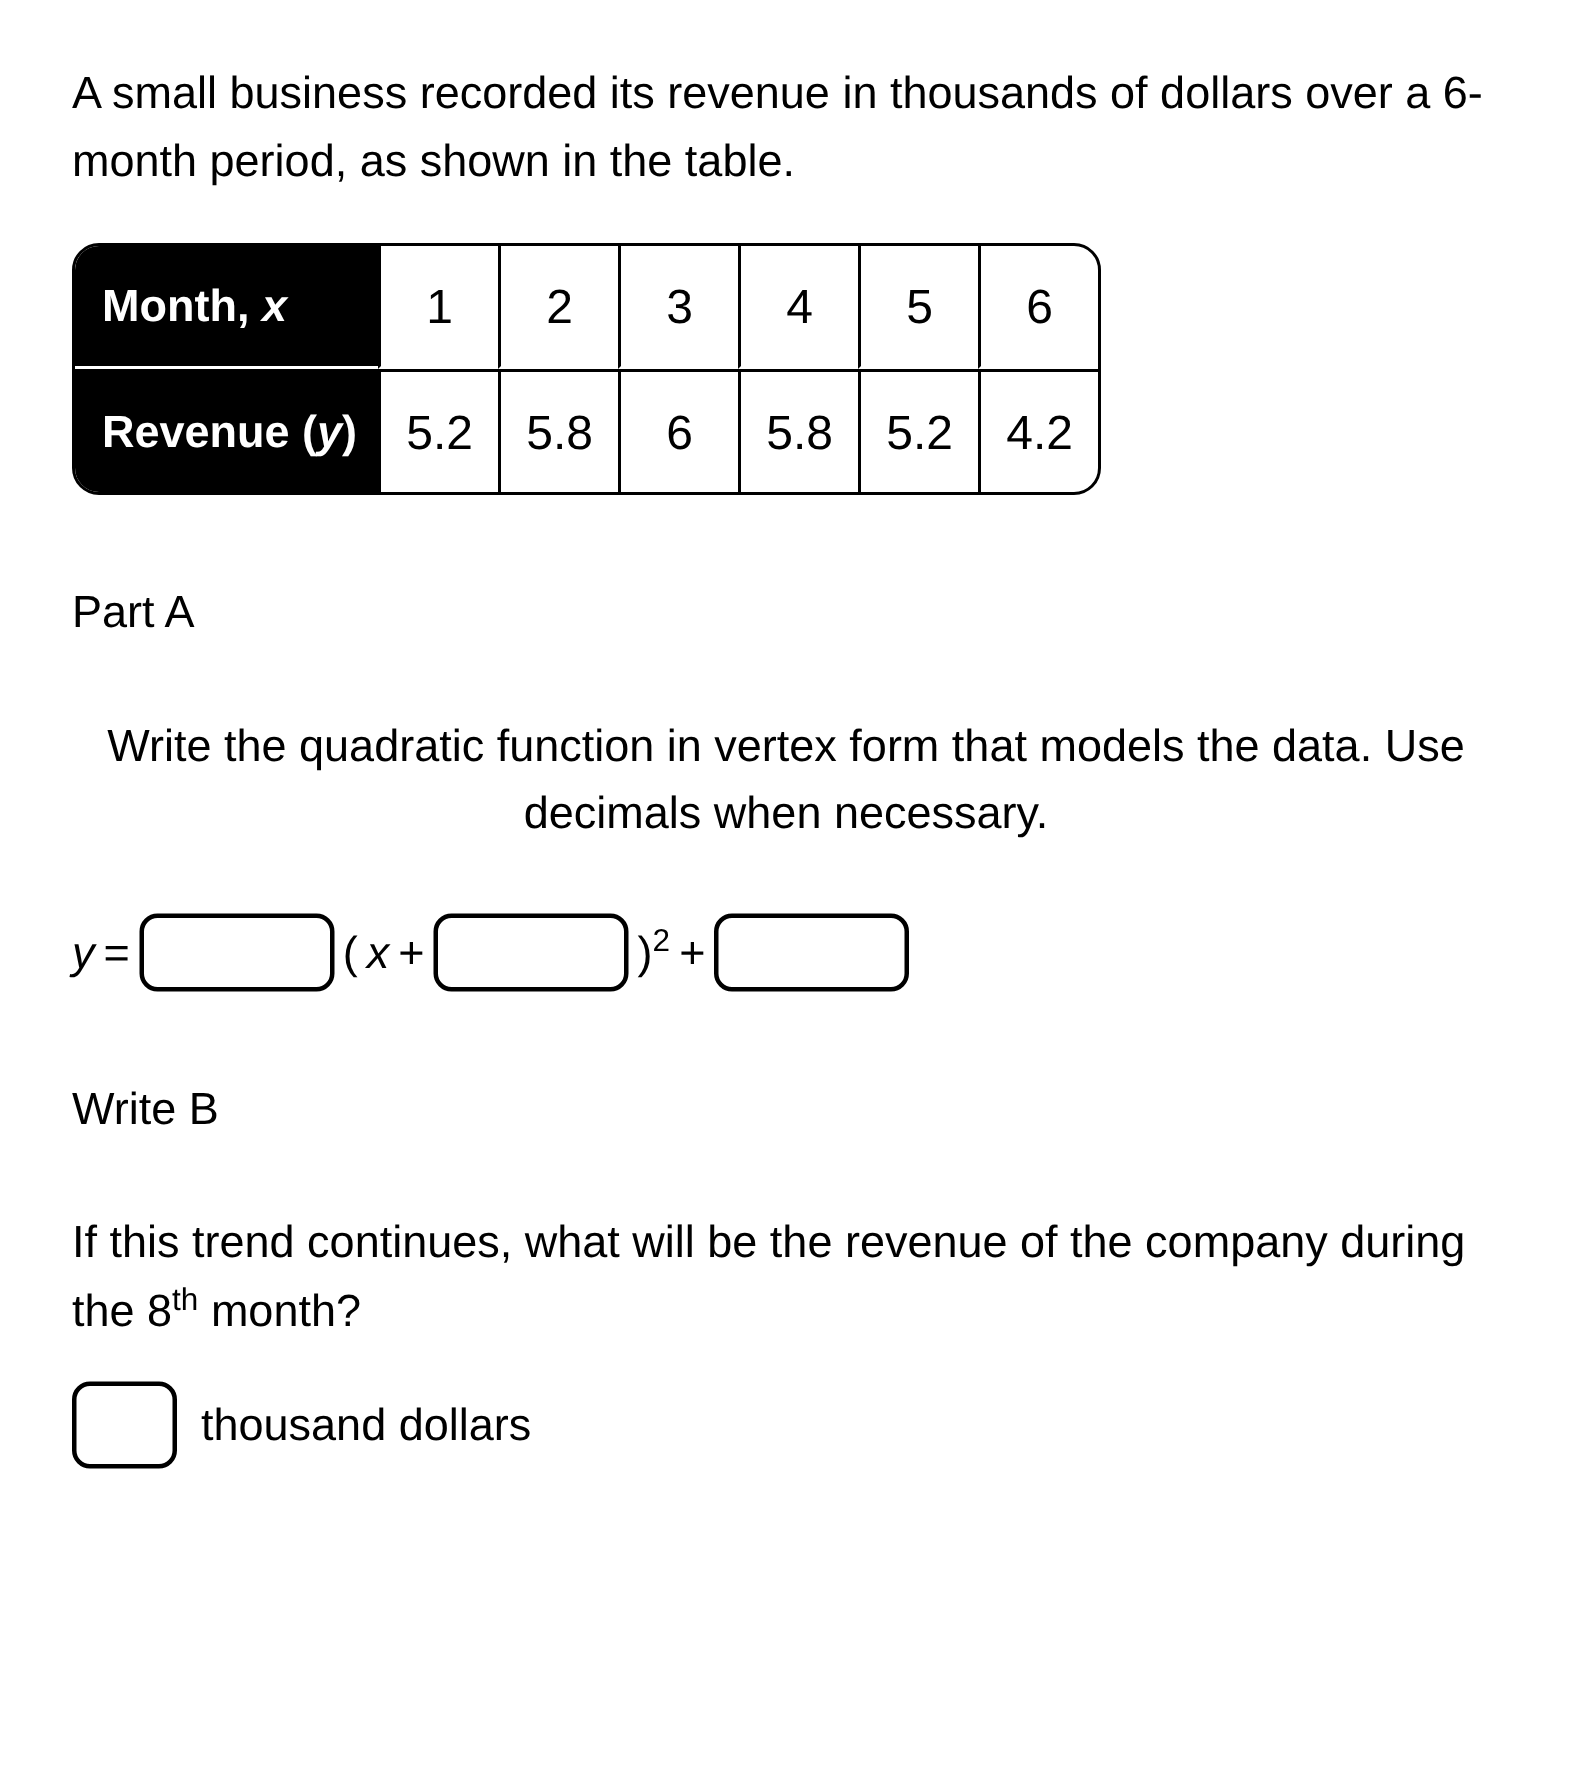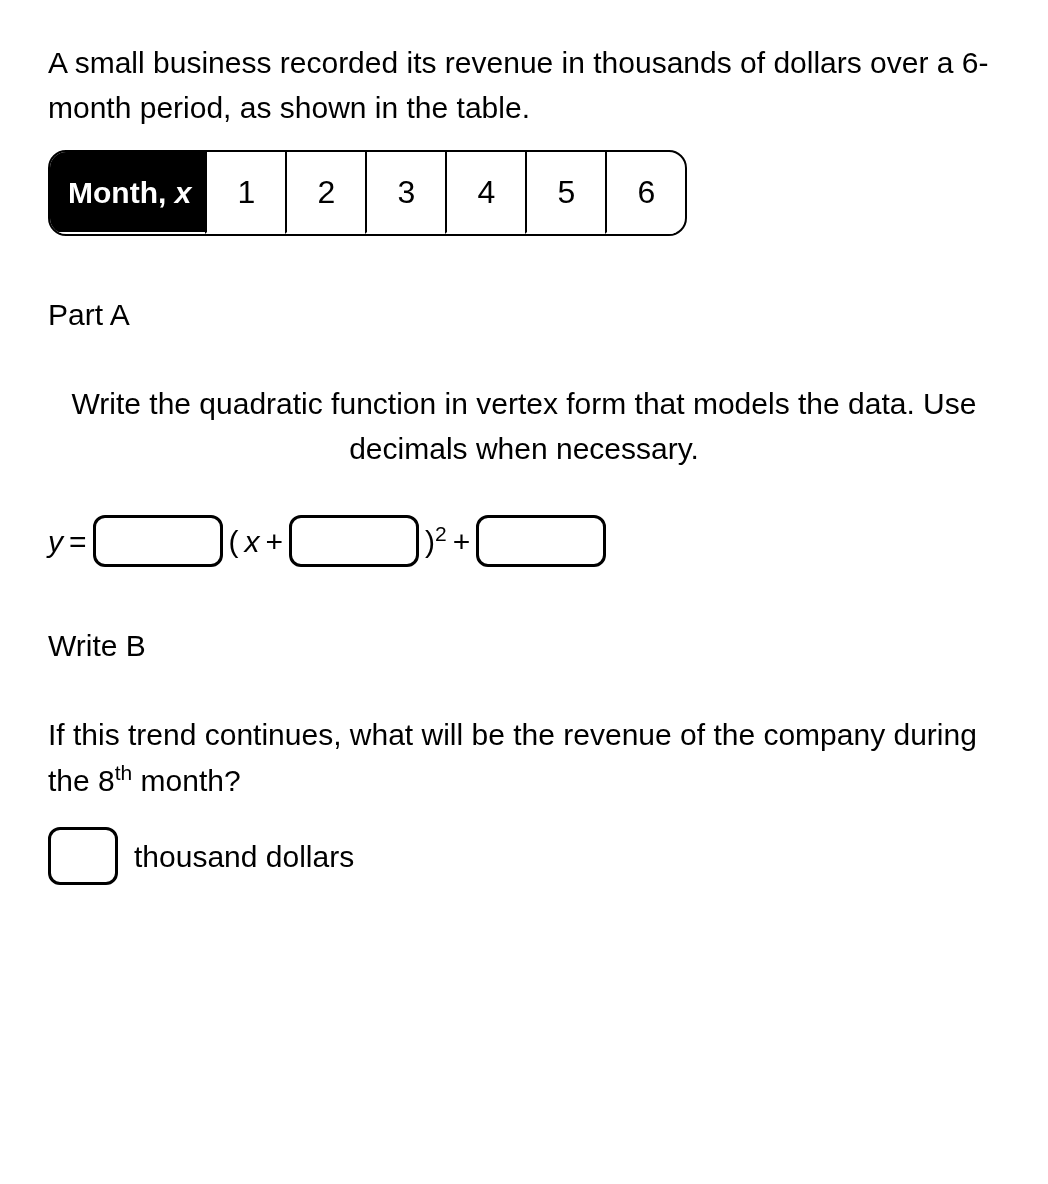--- a/index.html
+++ b/index.html
@@ -10,21 +10,21 @@
     body {
       font-family: Arial, Helvetica, sans-serif;
       font-size: 30px;
       line-height: 1.5;
       color: #000;
       background: #fff;
       padding: 40px 48px;
       width: 1048px;
     }
     .intro {
-      margin-bottom: 20px;
+      margin-bottom: 32px;
     }
     .data-table {
       border-collapse: separate;
       border-spacing: 0;
       border: 2px solid #000;
       border-radius: 18px;
       overflow: hidden;
       margin-bottom: 56px;
     }
     .data-table th.rowhead {
@@ -111,20 +111,31 @@
     <th class="rowhead">
       <span>Month, </span><span class="var">x</span>
     </th>
     <td>1</td>
     <td>2</td>
     <td>3</td>
     <td>4</td>
     <td>5</td>
     <td>6</td>
   </tr>
+  <tr>
+    <th class="rowhead">
+      <span>Revenue (</span><span class="var">y</span><span>)</span>
+    </th>
+    <td>5.2</td>
+    <td>5.8</td>
+    <td>6</td>
+    <td>5.8</td>
+    <td>5.2</td>
+    <td>4.2</td>
+  </tr>
 </tbody>
   </table>
 
 <p class="part-heading">Part A</p>
 
 <p class="part-a-text">Write the quadratic function in vertex form that models the data. Use decimals when necessary.</p>
 
 <div class="equation">
   <span>y</span>
   <span class="upright"> = </span>

